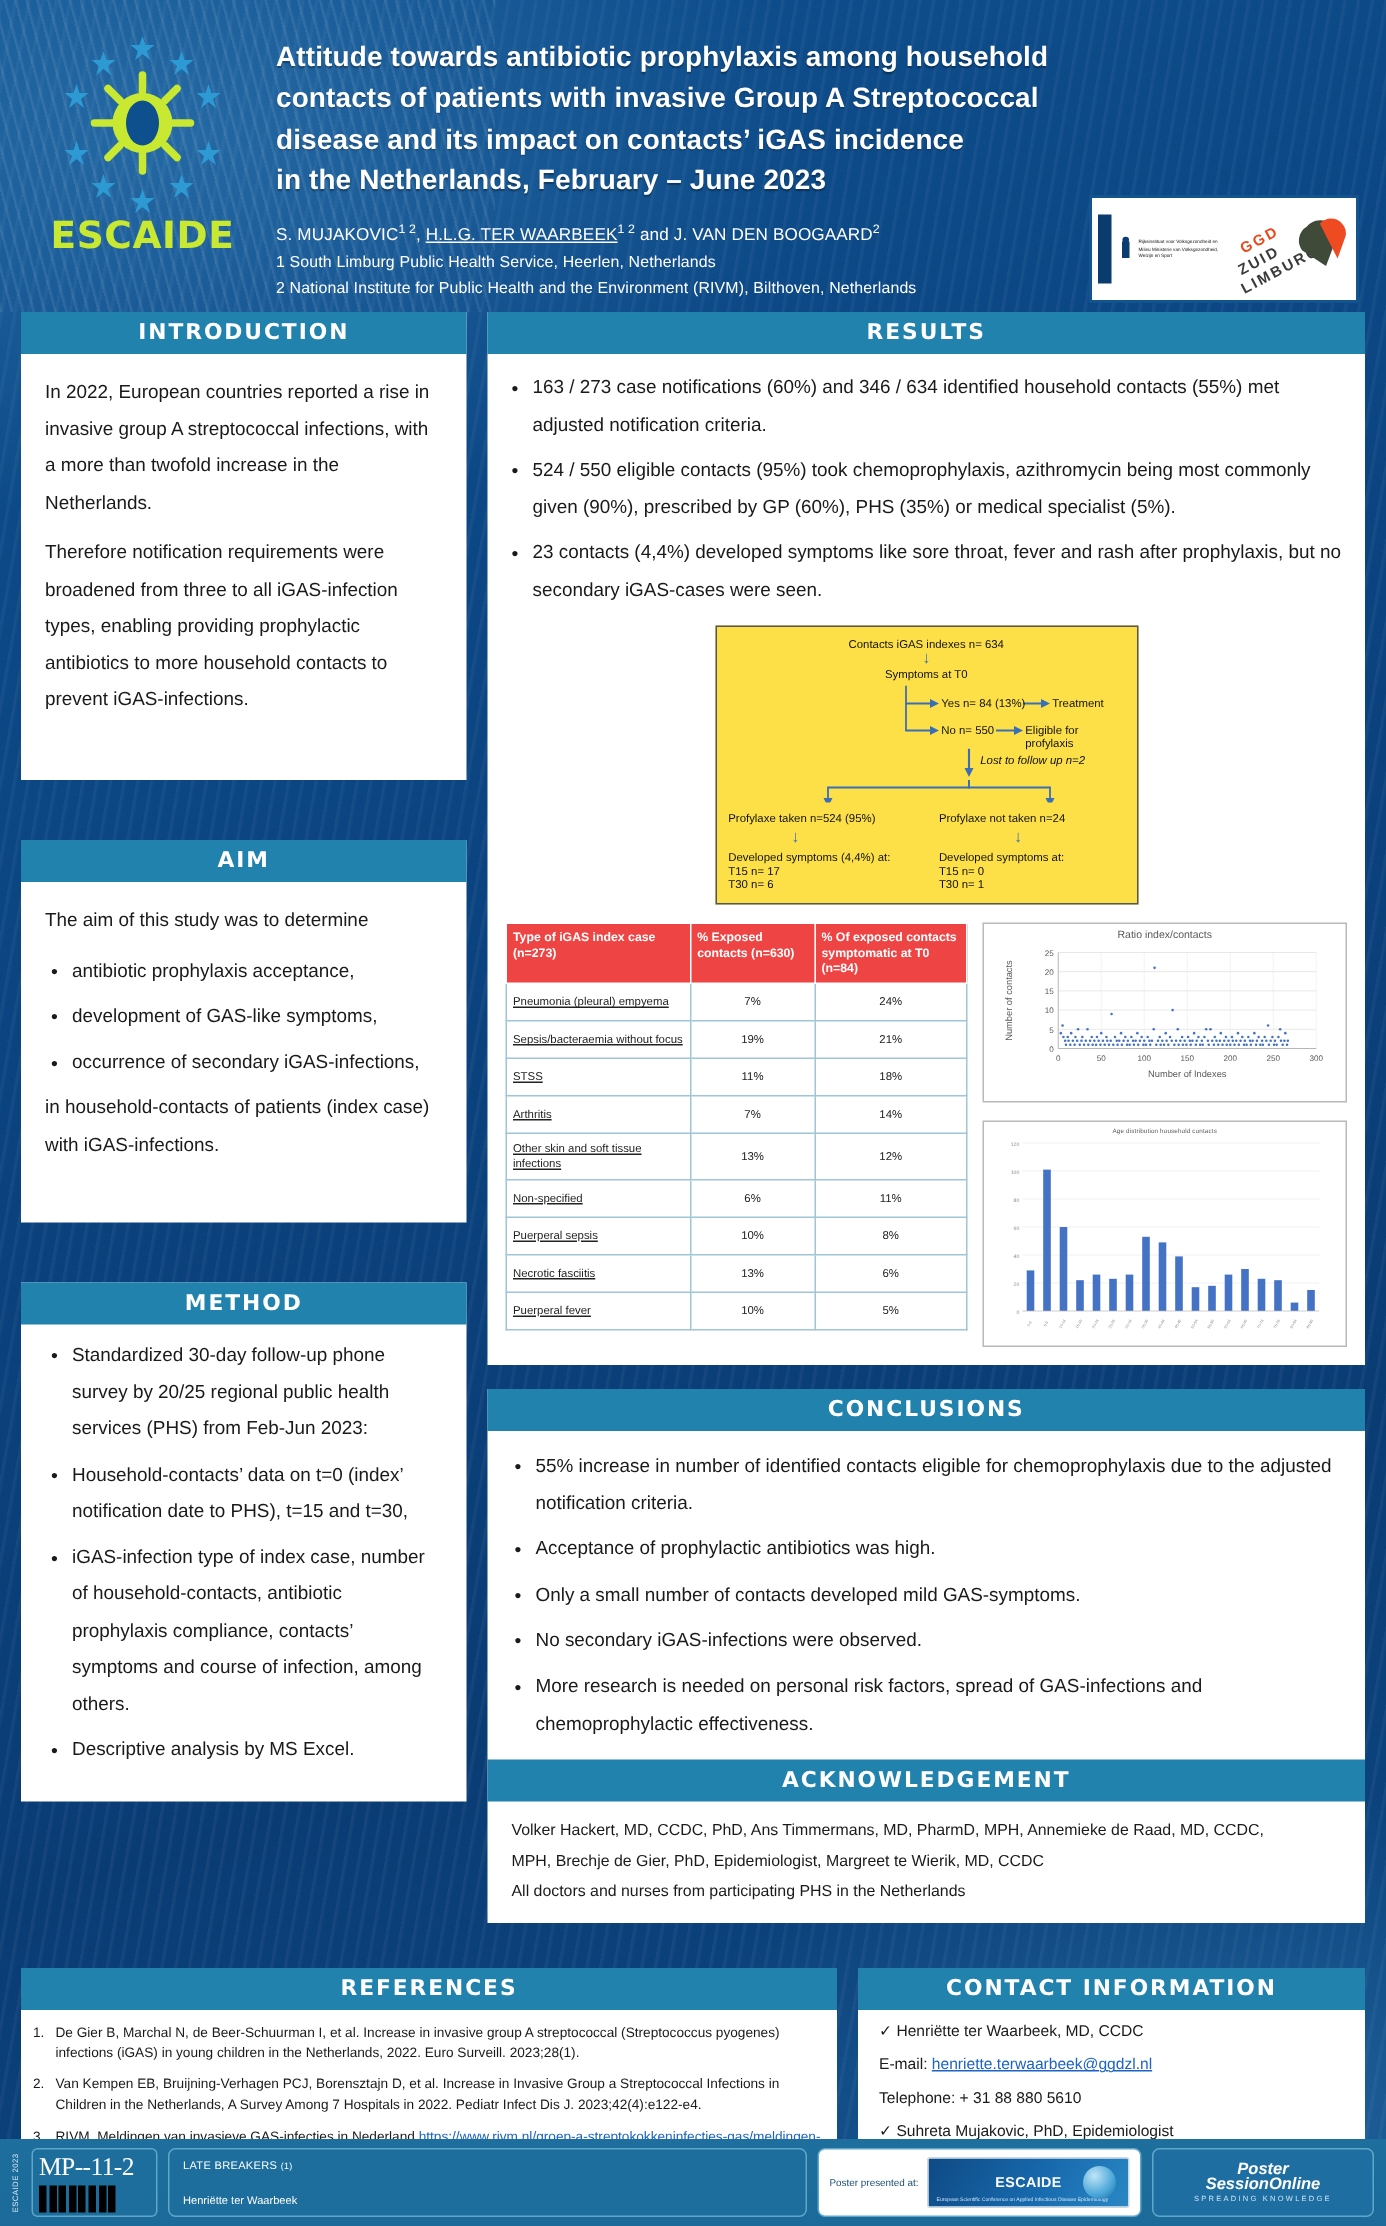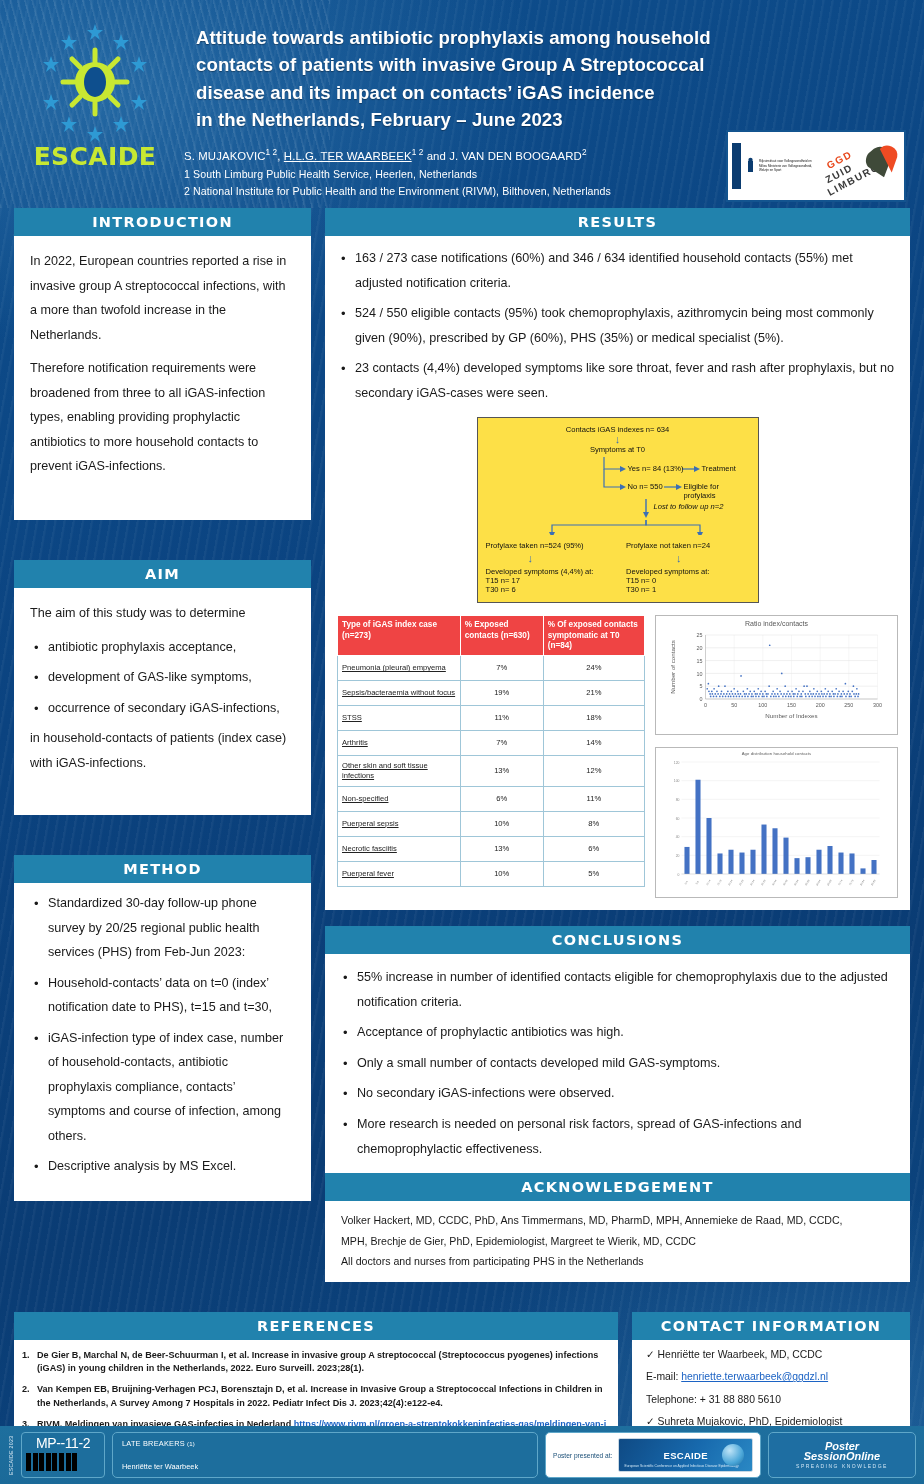--- a/index.html
+++ b/index.html
@@ -34,21 +34,20 @@
     margin-left: 170px;
     padding-top: 14px;
   }
   .poster-title {
     color: #ffffff;
     font-size: 18.6px;
     font-weight: bold;
     line-height: 1.47;
     letter-spacing: .1px;
     text-shadow: 0 1px 1px rgba(0,0,0,.35);
-    margin-left: 12px;
   }
   .authors {
     margin-top: 13px;
     color: #ffffff;
     font-size: 11.4px;
     line-height: 1.62;
     letter-spacing: .1px;
   }
   .authors .u { text-decoration: underline; }
   .authors sup { font-size: 8.2px; }
@@ -140,22 +139,22 @@
   
   .scatter { height: 120px; }
   .chart-title { text-align: center; font-size: 7px; color: #595959; padding-top: 4px; }
   .bar-title { text-align: center; font-size: 4.2px; color: #595959; padding-top: 3px; letter-spacing:.1px;}
   
   .concl-list li { font-size: 12.4px; line-height: 1.45; margin-bottom: 10px; padding-left: 18px; }
   .ack-body { padding: 9px 16px 10px; }
   .ack-body p { font-size: 10.6px; line-height: 1.95; color: #1a1a1a; }
   
   .bottom-row { display: flex; padding: 0 14px; gap: 14px; margin-top: 30px; align-items: flex-start; }
-  .refs { width: 604px; flex: none; }
-  .refs ol { list-style: none; counter-reset: r; padding: 9px 10px 12px 8px; font-weight: bold; }
+  .refs { width: 544px; flex: none; }
+  .refs ol { list-style: none; counter-reset: r; padding: 9px 10px 12px 8px; }
   .refs li {
     counter-increment: r; position: relative; padding-left: 15px;
     font-size: 9.1px; line-height: 1.45; margin-bottom: 8px; color: #1a1a1a;
   }
   .refs li::before { content: counter(r) "."; position: absolute; left: 0; top: 0; }
   a.lnk { color: #1c63c4; text-decoration: underline; word-break: break-all; }
   .contact { flex: 1; }
   .contact-body { padding: 10px 12px 12px 14px; }
   .contact-body p { font-size: 10.4px; line-height: 1.0; margin-bottom: 12px; color:#1a1a1a; }
   
@@ -166,21 +165,21 @@
   }
   .f-side {
     writing-mode: vertical-rl; transform: rotate(180deg);
     font-size: 5.2px; color: #dbeaf5; letter-spacing: .3px; height: 44px;
     display:flex; align-items:center; justify-content:center;
   }
   .f-id {
     background: #1d6e9d; border: 1px solid #5fa7c9; border-radius: 4px;
     width: 84px; height: 46px; color: #fff; padding: 2px 4px;
   }
-  .f-id .idtxt { font-size: 14px; letter-spacing: -.4px; text-align:center; }
+  .f-id .idtxt { font-size: 17px; letter-spacing: -.4px; text-align:left;font-family:Liberation Serif, serif; }
   .barcode { height: 18px; margin-top: 2px; display:flex; gap:1.6px; }
   .barcode i { display:block; background:#000; width:5px; height:18px; }
   .f-track {
     flex: 1; background: #1d6e9d; border: 1px solid #5fa7c9; border-radius: 5px;
     height: 46px; padding: 6px 9px; color: #fff;
     display:flex; flex-direction:column; justify-content:space-between;
   }
   .f-track .t1 { font-size: 7.4px; letter-spacing:.2px;}
   .f-track .t1 span { font-size: 6px; }
   .f-track .t2 { font-size: 7.4px; }

